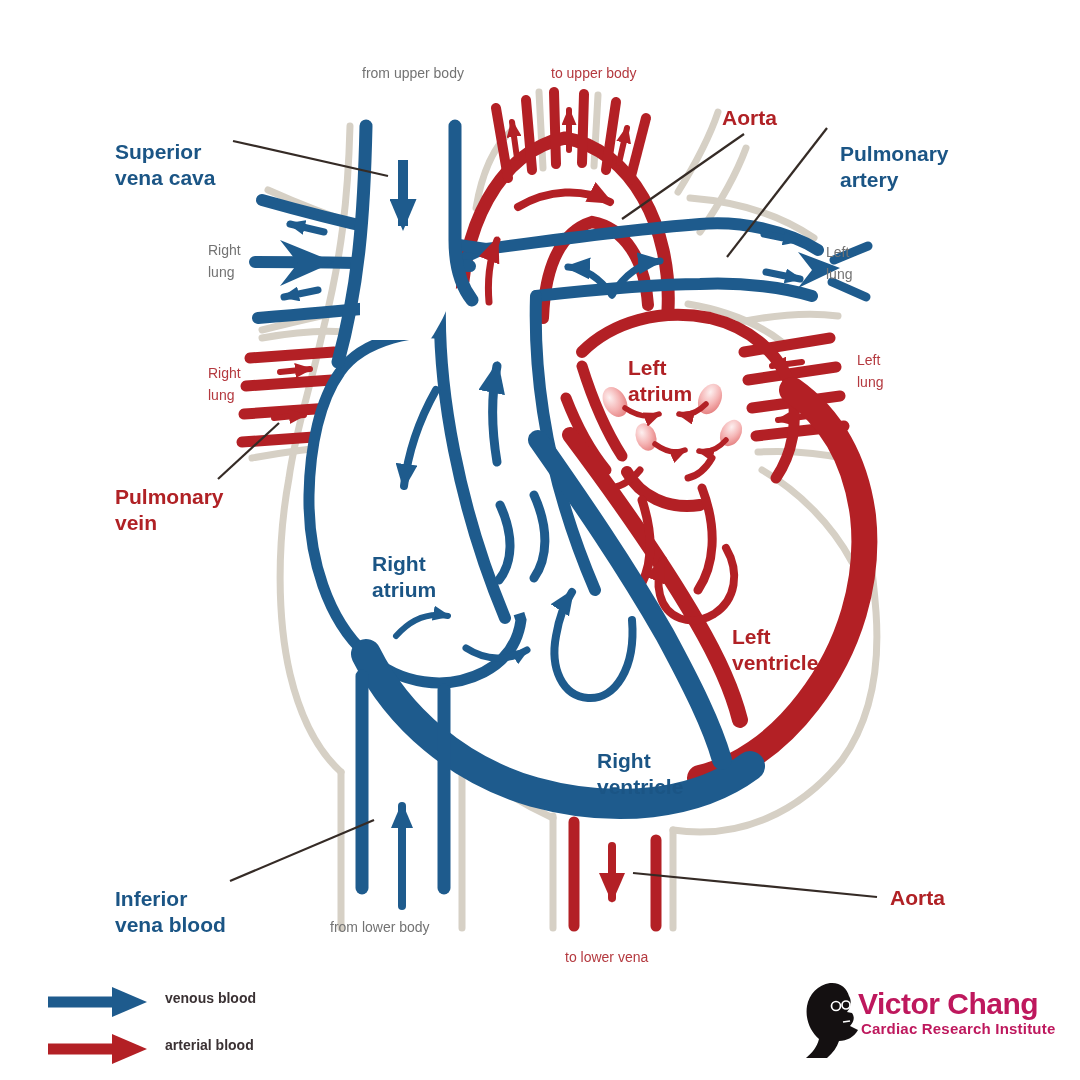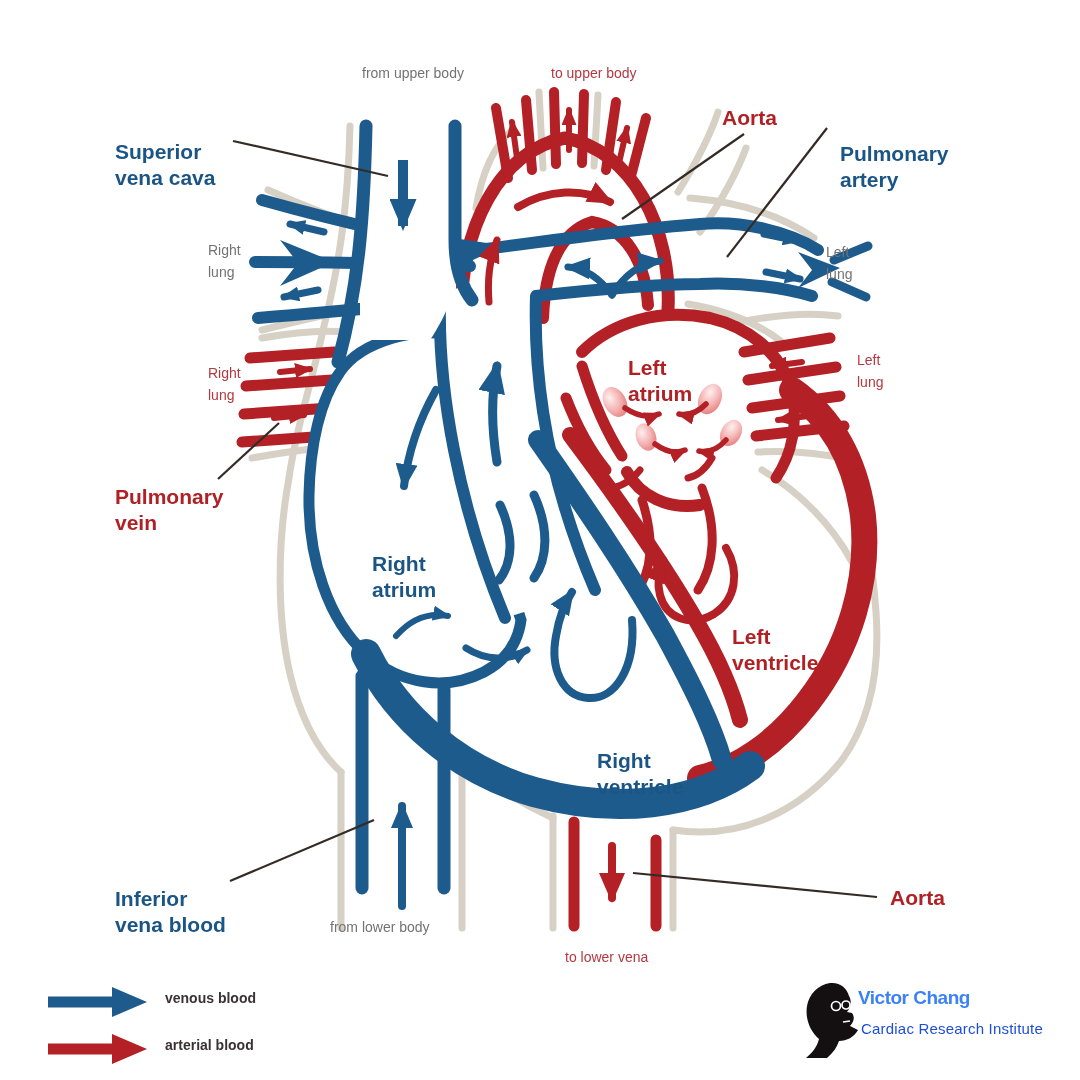--- a/index.html
+++ b/index.html
@@ -5,22 +5,22 @@
   html,body{margin:0;padding:0;background:#ffffff;}
   .stage{position:relative;width:1080px;height:1080px;background:#ffffff;overflow:hidden;
          font-family:"Liberation Sans",sans-serif;}
   .stage svg{position:absolute;left:0;top:0;}
   .lbl{position:absolute;white-space:pre-line;}
   .bb{font-weight:700;font-size:21px;line-height:26px;color:#1b5585;margin-top:37px;}
   .br{font-weight:400;font-size:14px;line-height:22px;color:#737373;}
   .rb{font-weight:700;font-size:21px;line-height:26px;color:#b02125;}
   .rr{font-weight:400;font-size:14px;line-height:22px;color:#b4393f;}
   .legend-label{position:absolute;font-weight:700;font-size:14px;color:#3a3133;}
-  .logo-name{position:absolute;font-weight:700;font-size:19px;letter-spacing:-0.5px;color:#3b82f6;text-align:center;}
-  .logo-sub{position:absolute;font-weight:400;font-size:15px;letter-spacing:0.2px;color:#1d4ed8;}
+  .logo-name{position:absolute;font-weight:700;font-size:30px;letter-spacing:-0.5px;color:#be185d;text-align:center;}
+  .logo-sub{position:absolute;font-weight:700;font-size:15px;letter-spacing:0.2px;color:#be185d;}
 </style>
 </head>
 <body>
 
 <div class="stage">
 
 <svg width="1080" height="1080" viewBox="0 0 1080 1080">
   <defs>
     <marker id="mb" markerUnits="userSpaceOnUse" markerWidth="26" markerHeight="22" refX="22" refY="11" orient="auto">
           <path d="M0,0 L26,11 L0,22 Z" fill="#1e5b8d"></path>

